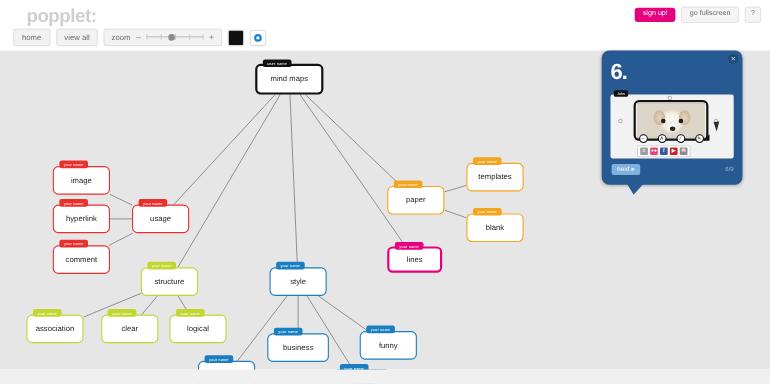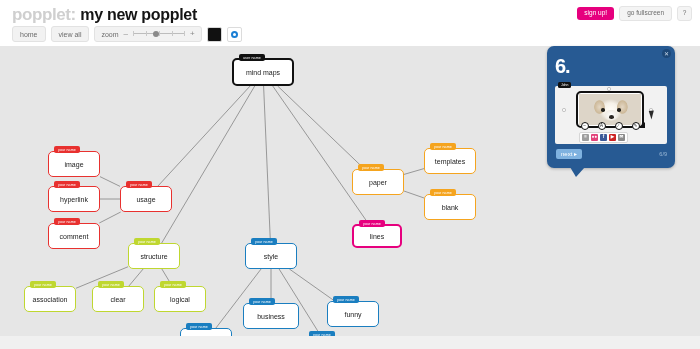--- a/index.html
+++ b/index.html
@@ -29,20 +29,21 @@
     left: 12px; top: 5px;
     height: 20px;
     display: flex;
     align-items: baseline;
   }
   .logo-text {
     font-size: 17px;
     font-weight: bold;
     color: #cfcfcf;
     letter-spacing: -0.4px;
+    margin-left: 12px;
   }
   .logo-colon {
     font-size: 17px;
     font-weight: bold;
     color: #cfcfcf;
     margin-right: 4px;
   }
   .doc-title {
     font-size: 16px;
     font-weight: bold;
@@ -412,21 +413,20 @@
   }
 </style>
 </head>
 <body>
 
 <div id="header">
 
   <div id="brandline">
     <span class="logo-text">popplet</span>
       <span class="logo-colon">:</span>
-    <span class="doc-title">my new popplet</span>
   </div>
 
   <div id="toolbar">
     <div class="tb-btn">home</div>
     <div class="tb-btn">view all</div>
 
     <div id="zoom-group">
       <span id="zoom-label">zoom</span>
       <span class="zoom-sign">–</span>
       <span id="zoom-track">

